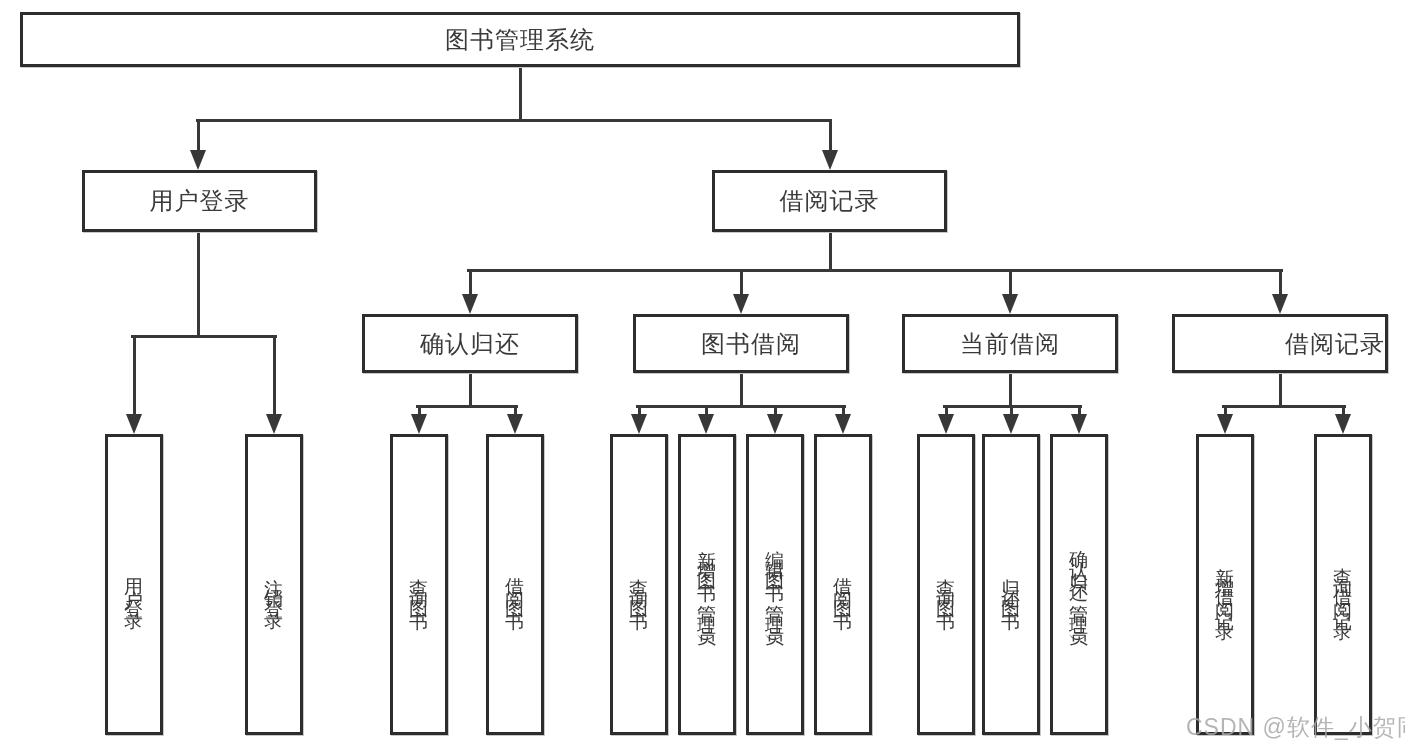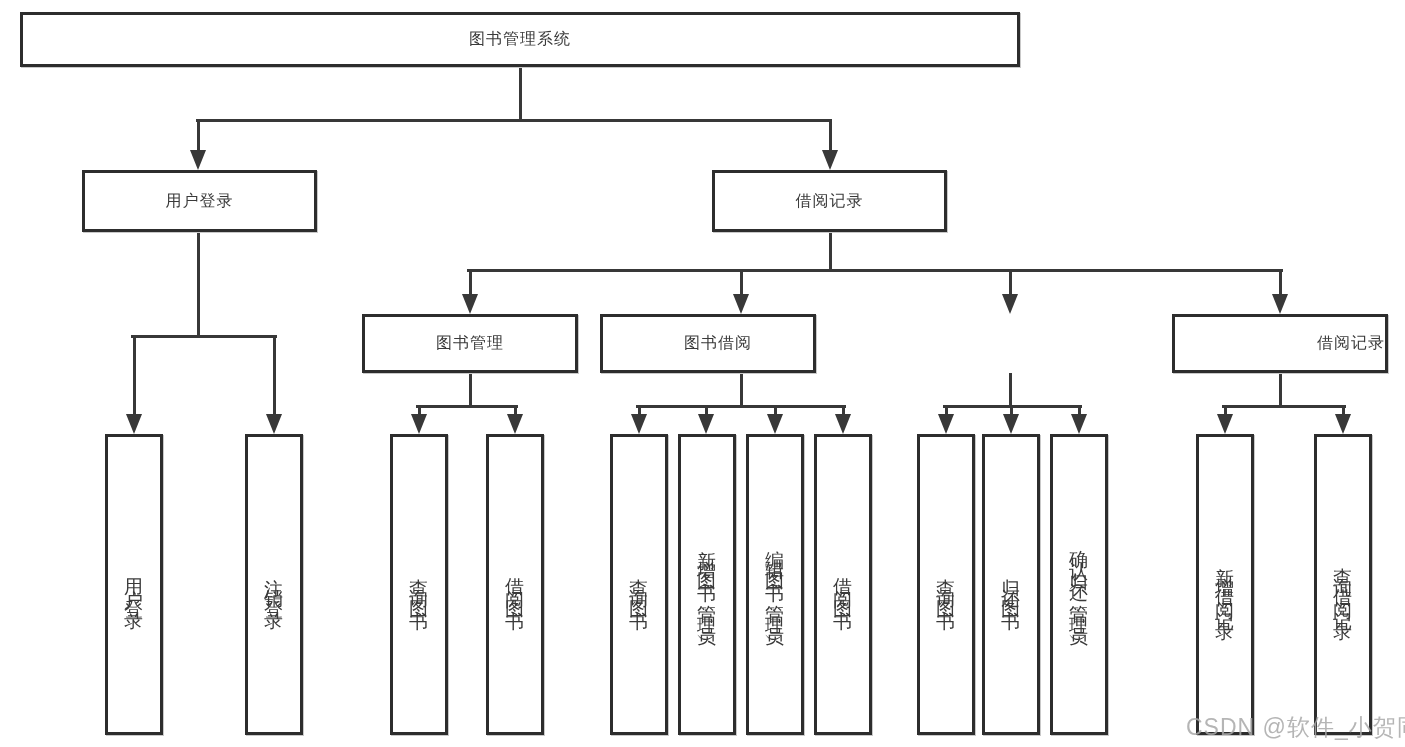--- a/index.html
+++ b/index.html
@@ -18,21 +18,21 @@
   .node {
     position: absolute;
     box-sizing: border-box;
     background: #ffffff;
     border: 3px solid #2d2d2d;
     box-shadow: 1px 1px 0 #c9c9c9;
     display: flex;
     align-items: center;
     justify-content: center;
     color: #3a3a3a;
-    font-size: 16px;
+    font-size: 24px;
     letter-spacing: 1px;
     z-index: 2;
   }
   .node.root  { left: 20px;  top: 12px;  width: 1000px; height: 55px; }
   .node.lvl2  { width: 235px; height: 62px; top: 170px; }
   .node.lvl3  { width: 216px; height: 59px; top: 314px; }
   .node.leaf  { width: 58px;  height: 301px; top: 434px; font-size: 19px; }
   .vtext {
     writing-mode: vertical-rl;
     text-orientation: mixed;
@@ -131,24 +131,27 @@
   </div>
 
   <div class="node lvl2" style="left:82px;">
     <span>用户登录</span>
   </div>
   <div class="node lvl2" style="left:712px;">
     <span>借阅记录</span>
   </div>
 
   <div class="node lvl3" style="left:362px;">
-    <span>图书管理</span>
-  </div>
-  <div class="node lvl3" style="left:600px;padding-left:20px;">
+    <span>确认归还</span>
+  </div>
+  <div class="node lvl3" style="left:633px;padding-left:20px;">
     <span>图书借阅</span>
+  </div>
+  <div class="node lvl3" style="left:902px;">
+    <span>当前借阅</span>
   </div>
   <div class="node lvl3" style="left:1172px;justify-content:flex-end;">
     <span>借阅记录</span>
   </div>
 
   <div class="node leaf" style="left:105px;">
     <span class="vtext">用户登录</span>
   </div>
   <div class="node leaf" style="left:245px;">
     <span class="vtext">注销登录</span>

